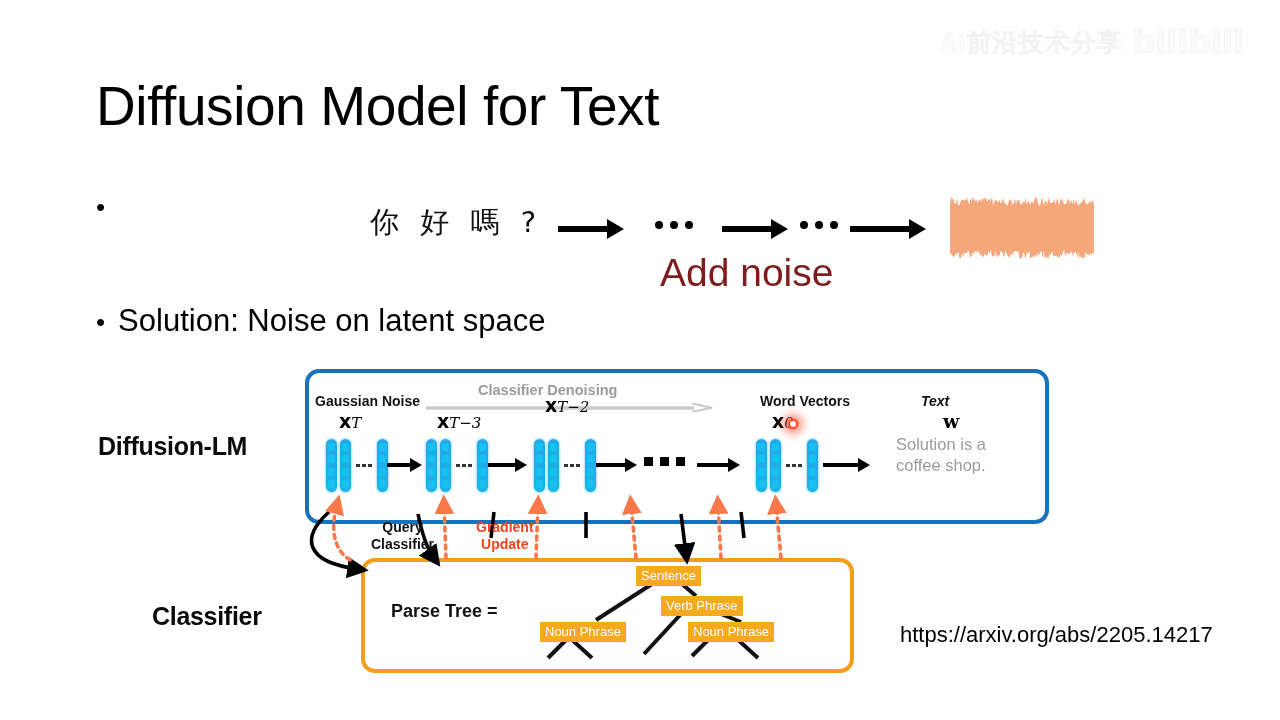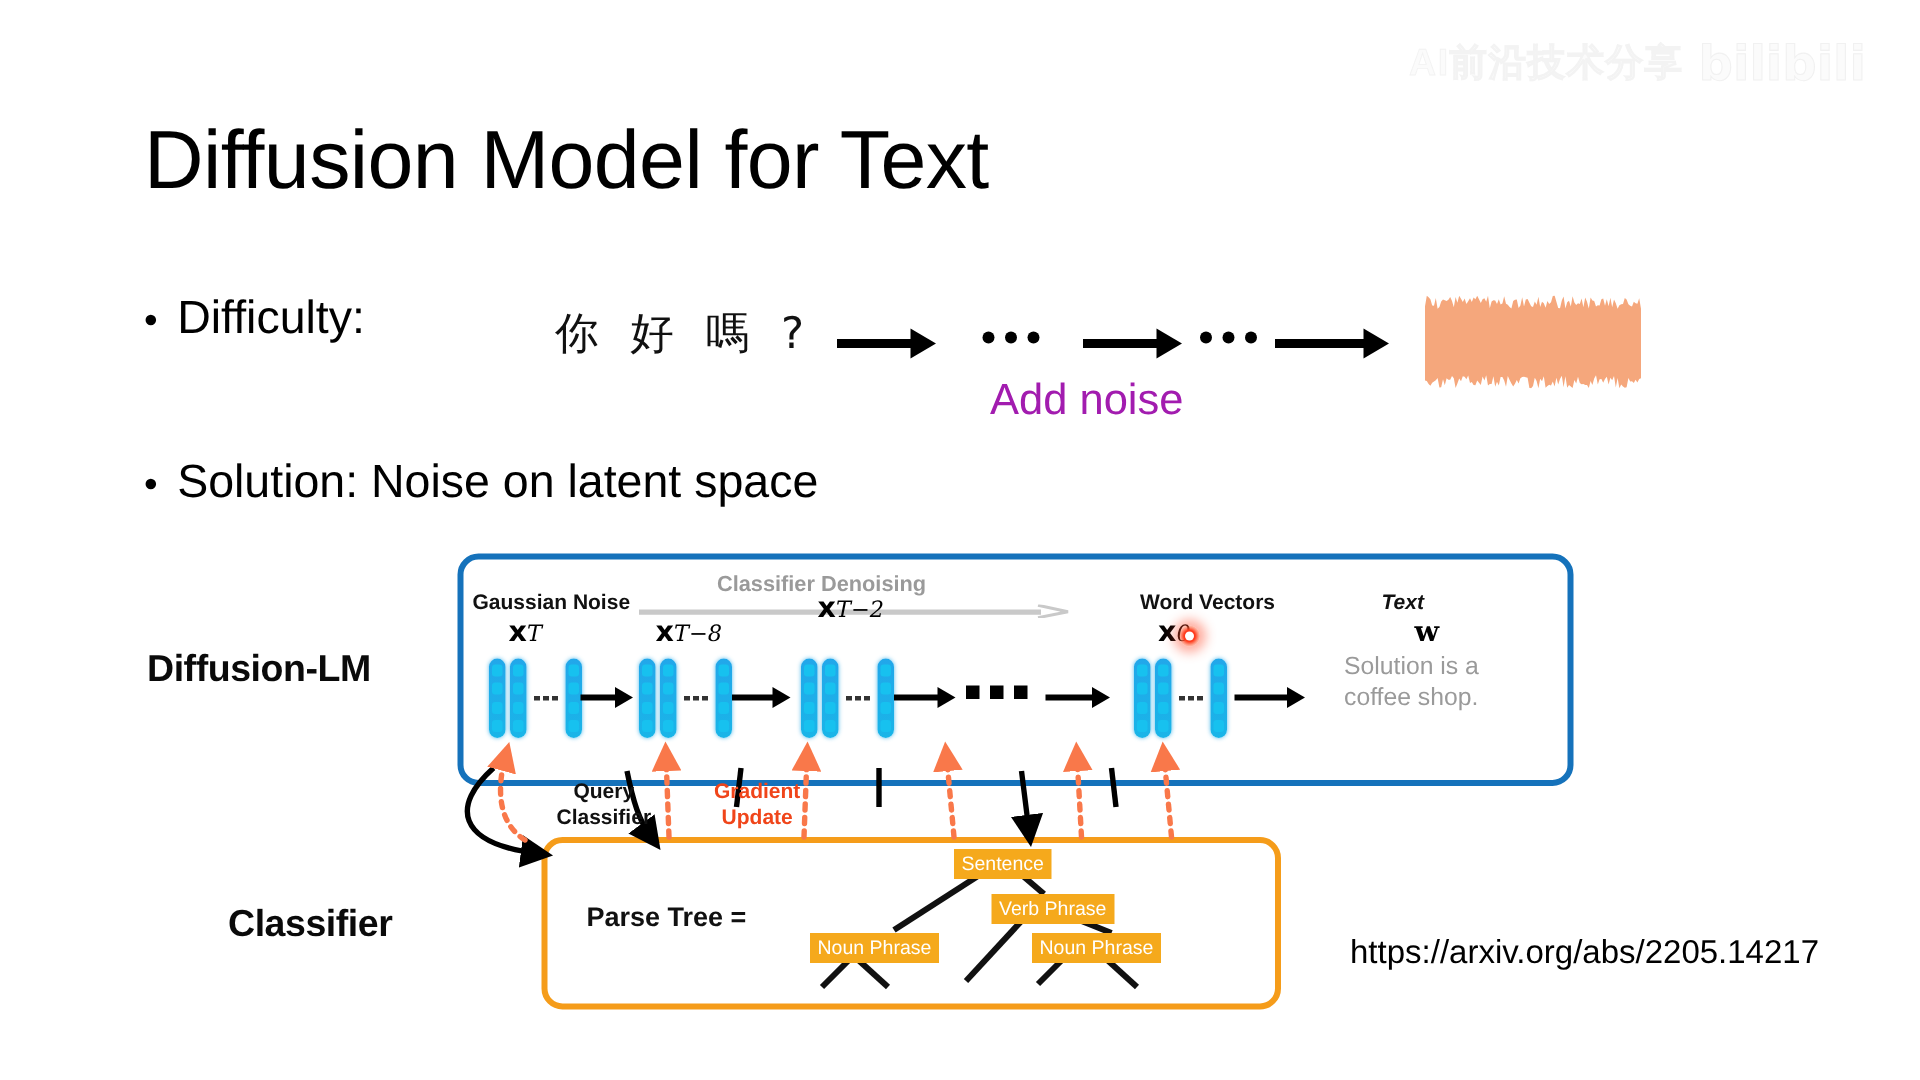--- a/index.html
+++ b/index.html
@@ -73,21 +73,21 @@
   #arrow-2 { left: 362px; } #arrow-2 .shaft { width: 50px; }
   #arrow-3 { left: 490px; } #arrow-3 .shaft { width: 60px; }
   .ell-dots {
     position: absolute; top: 26px;
     display: flex; gap: 7px; align-items: center;
   }
   .ell-dots i { width: 8px; height: 8px; background: #000; border-radius: 50%; display: block; }
   #dots-1 { left: 295px; } #dots-2 { left: 440px; }
   #add-noise-label {
     position: absolute; left: 300px; top: 56px;
-    font-size: 29px; color: #a21caf;
+    font-size: 39px; color: #7f1d1d;
   }
   #noise-block {
     position: absolute; left: 590px; top: 0px;
     width: 145px; height: 66px;
   }
 
   
   #figure { position: absolute; left: 96px; top: 362px; width: 960px; height: 315px; }
   #label-diffusion-lm {
     position: absolute; left: 2px; top: 70px;
@@ -235,21 +235,20 @@
 
   <div id="watermark">
     <span class="wm-text">AI前沿技术分享</span>
     <span class="wm-logo">bilibili</span>
   </div>
 
   <div id="slide-title">Diffusion Model for Text</div>
 
   <div class="bullet" id="bullet-difficulty">
     <span class="dot">•</span>
-    <span>Difficulty:</span>
   </div>
 
   <div id="noise-demo">
     <div id="cn-phrase">你 好 嗎 ?</div>
 
     <div class="arrow-r" id="arrow-1">
       <div class="shaft"></div>
         <div class="head"></div>
     </div>
     <div class="ell-dots" id="dots-1">
@@ -340,21 +339,21 @@
       <svg id="grad-denoise-arrow" viewBox="0 0 288 9">
         <path d="M0,5 L268,5" stroke="#c9c9c9" stroke-width="3.5" fill="none"></path>
         <path d="M266,0.5 L286,4.8 L266,8.8" stroke="#c9c9c9" stroke-width="2" fill="none"></path>
       </svg>
     </div>
 
     <div class="xlabel" id="x-T">
       <b>x</b><i>T</i>
     </div>
     <div class="xlabel" id="x-T1">
-      <b>x</b><i>T−8</i>
+      <b>x</b><i>T−3</i>
     </div>
     <div class="xlabel" id="x-T2">
       <b>x</b><i>T−2</i>
     </div>
     <div class="xlabel" id="x-0">
       <b>x</b><i>0</i>
     </div>
     <div id="red-dot"></div>
     <div id="w-symbol">w</div>
 

